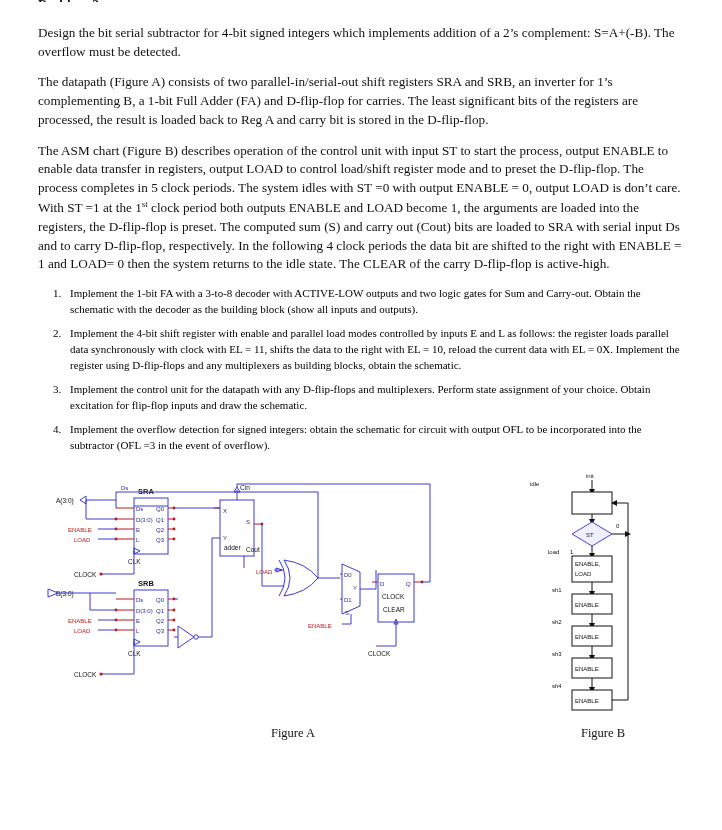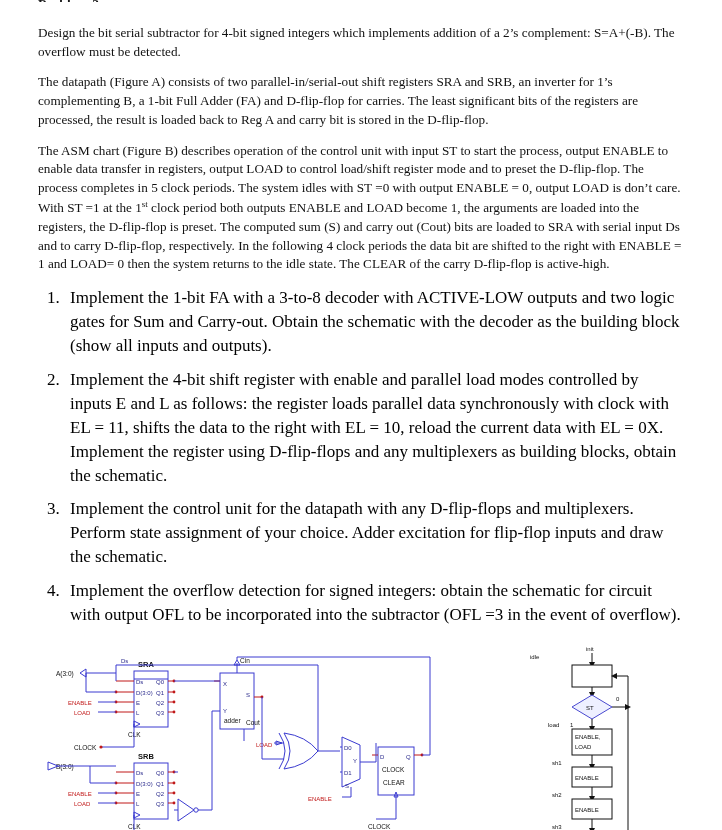--- a/index.html
+++ b/index.html
@@ -39,21 +39,21 @@
     line-height: 1.42;
     text-align: left;
     color: #111;
   }
   .first-para {
     padding-top: 24px;
   }
   ol.tasks {
     margin: 6px 0 0 0;
     padding: 0 0 0 26px;
-    font-size: 17px;
+    font-size: 11px;
     line-height: 1.42;
   }
   ol.tasks li {
     margin-bottom: 9px;
     padding-left: 6px;
   }
   sup.ord {
     font-size: 9px;
     vertical-align: super;
   }
@@ -101,21 +101,21 @@
 
   <div class="title-clip">Problem 3</div>
 
   <p class="para first-para">Design the bit serial subtractor for 4-bit signed integers which implements addition of a 2’s complement: S=A+(-B). The overflow must be detected.</p>
   <p class="para">The datapath (Figure A) consists of two parallel-in/serial-out shift registers SRA and SRB, an inverter for 1’s complementing B, a 1-bit Full Adder (FA) and D-flip-flop for carries. The least significant bits of the registers are processed, the result is loaded back to Reg A and carry bit is stored in the D-flip-flop.</p>
   <p class="para">The ASM chart (Figure B) describes operation of the control unit with input ST to start the process, output ENABLE to enable data transfer in registers, output LOAD to control load/shift register mode and to preset the D-flip-flop. The process completes in 5 clock periods. The system idles with ST =0 with output ENABLE = 0, output LOAD is don’t care. With ST =1 at the 1<sup class="ord">st</sup> clock period both outputs ENABLE and LOAD become 1, the arguments are loaded into the registers, the D-flip-flop is preset. The computed sum (S) and carry out (Cout) bits are loaded to SRA with serial input Ds and to carry D-flip-flop, respectively. In the following 4 clock periods the data bit are shifted to the right with ENABLE = 1 and LOAD= 0 then the system returns to the idle state. The CLEAR of the carry D-flip-flop is active-high.</p>
 
   <ol class="tasks">
     <li>Implement the 1-bit FA with a 3-to-8 decoder with ACTIVE-LOW outputs and two logic gates for Sum and Carry-out. Obtain the schematic with the decoder as the building block (show all inputs and outputs).</li>
     <li>Implement the 4-bit shift register with enable and parallel load modes controlled by inputs E and L as follows: the register loads parallel data synchronously with clock with EL = 11, shifts the data to the right with EL = 10, reload the current data with EL = 0X.  Implement the register using D-flip-flops and any multiplexers as building blocks, obtain the schematic.</li>
-    <li>Implement the control unit for the datapath with any D-flip-flops and multiplexers. Perform state assignment of your choice. Adder excitation for flip-flop inputs and draw the schematic.</li>
+    <li>Implement the control unit for the datapath with any D-flip-flops and multiplexers. Perform state assignment of your choice. Obtain excitation for flip-flop inputs and draw the schematic.</li>
     <li>Implement the overflow detection for signed integers: obtain the schematic for circuit with output OFL to be incorporated into the subtractor (OFL =3 in the event of overflow).</li>
   </ol>
 
   <div class="figures">
 
     <div class="figA">
       <svg width="400" height="245" viewBox="0 0 400 245" xmlns="http://www.w3.org/2000/svg">
         <defs>
           <style>
             .wire { stroke:#3a3ad0; stroke-width:1; fill:none; }

